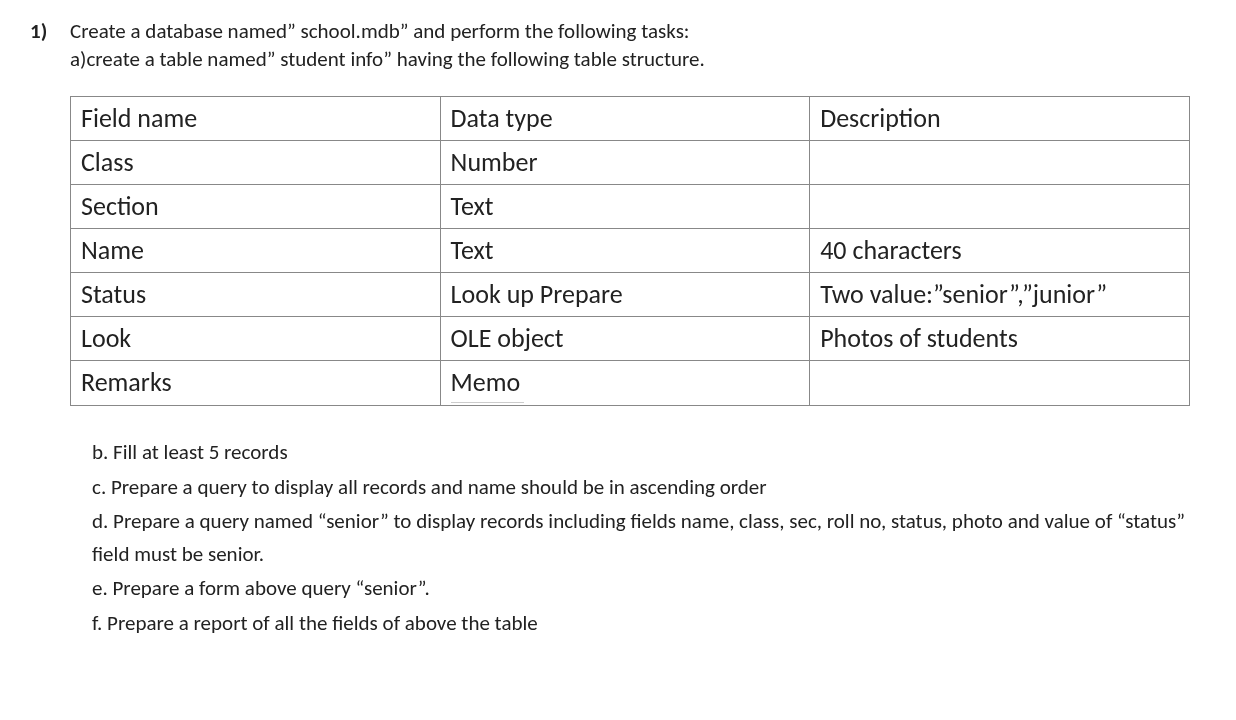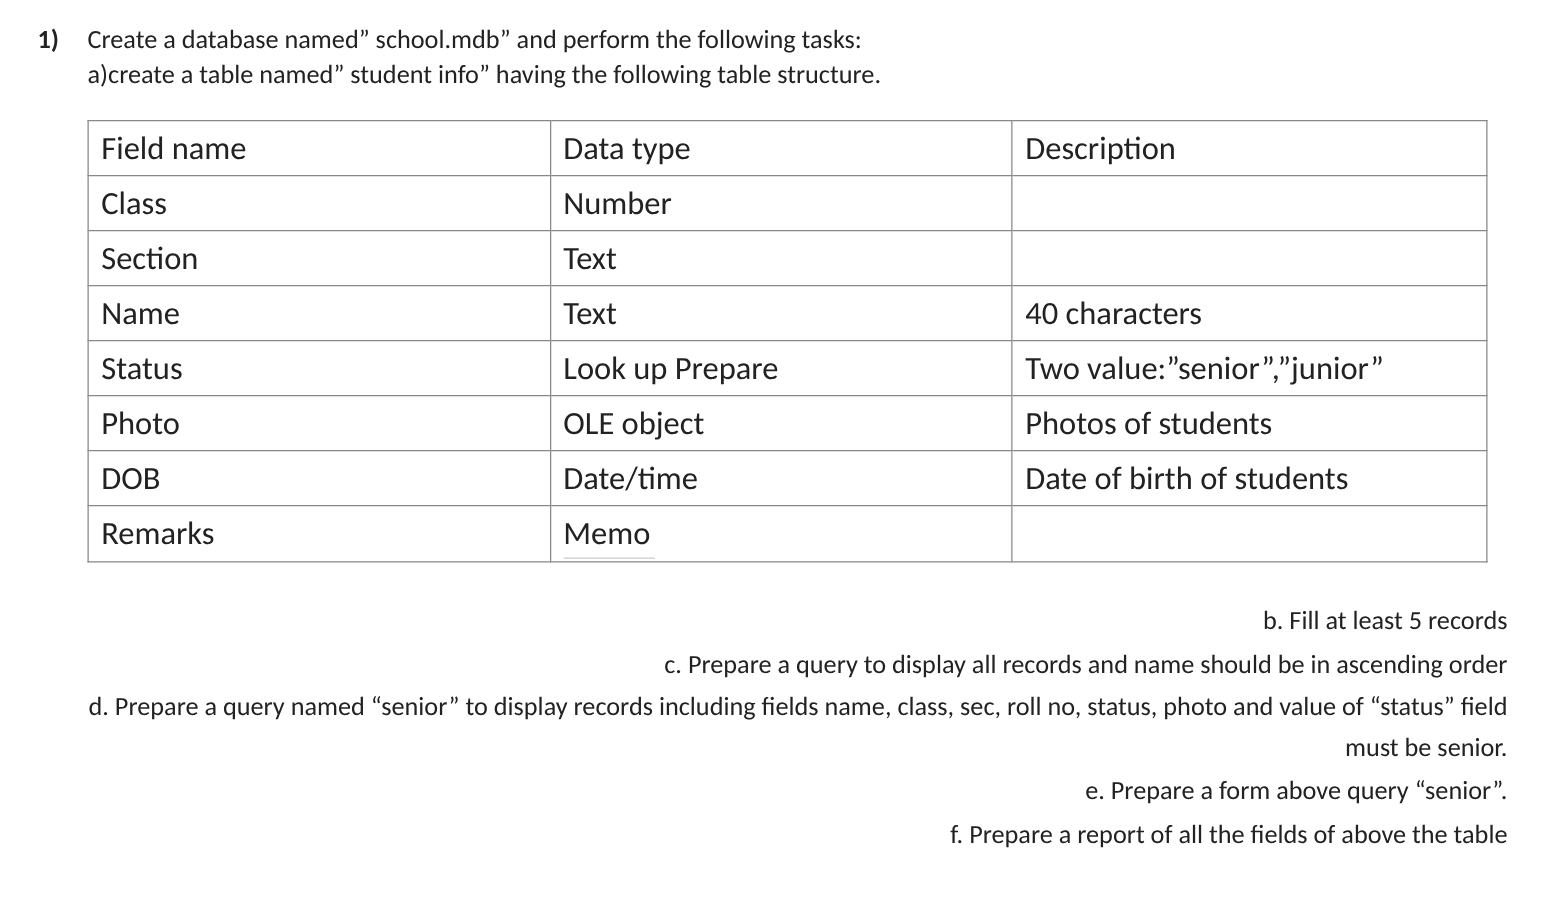--- a/index.html
+++ b/index.html
@@ -48,22 +48,21 @@
       padding: 2px 10px 2px 10px;
       vertical-align: top;
       font-size: 26px;
       line-height: 1.5;
       margin-left: 36px;
     }
     .col-field { width: 370px; }
     .col-type { width: 370px; }
     .col-desc { width: 380px; }
     .sub-list {
-      margin-left: 20px;
-      text-align: right;
+      margin-left: 62px;
     }
     .sub-item {
       margin-bottom: 2px;
       line-height: 1.55;
     }
     .underline-memo {
       border-bottom: 1px solid #ccc;
       display: inline-block;
       padding-right: 4px;
       text-align: right;
@@ -104,28 +103,23 @@
         <td>Name</td>
         <td>Text</td>
         <td>40 characters</td>
       </tr>
       <tr>
         <td>Status</td>
         <td>Look up Prepare</td>
         <td>Two value:”senior”,”junior”</td>
       </tr>
       <tr>
-        <td>Photo</td>
+        <td>Look</td>
         <td>OLE  object</td>
         <td>Photos of students</td>
-      </tr>
-      <tr>
-        <td>DOB</td>
-        <td>Date/time</td>
-        <td>Date of birth of students</td>
       </tr>
       <tr>
         <td>Remarks</td>
         <td><span class="underline-memo">Memo</span></td>
         <td></td>
       </tr>
     </tbody>
       </table>
   </div>
 

